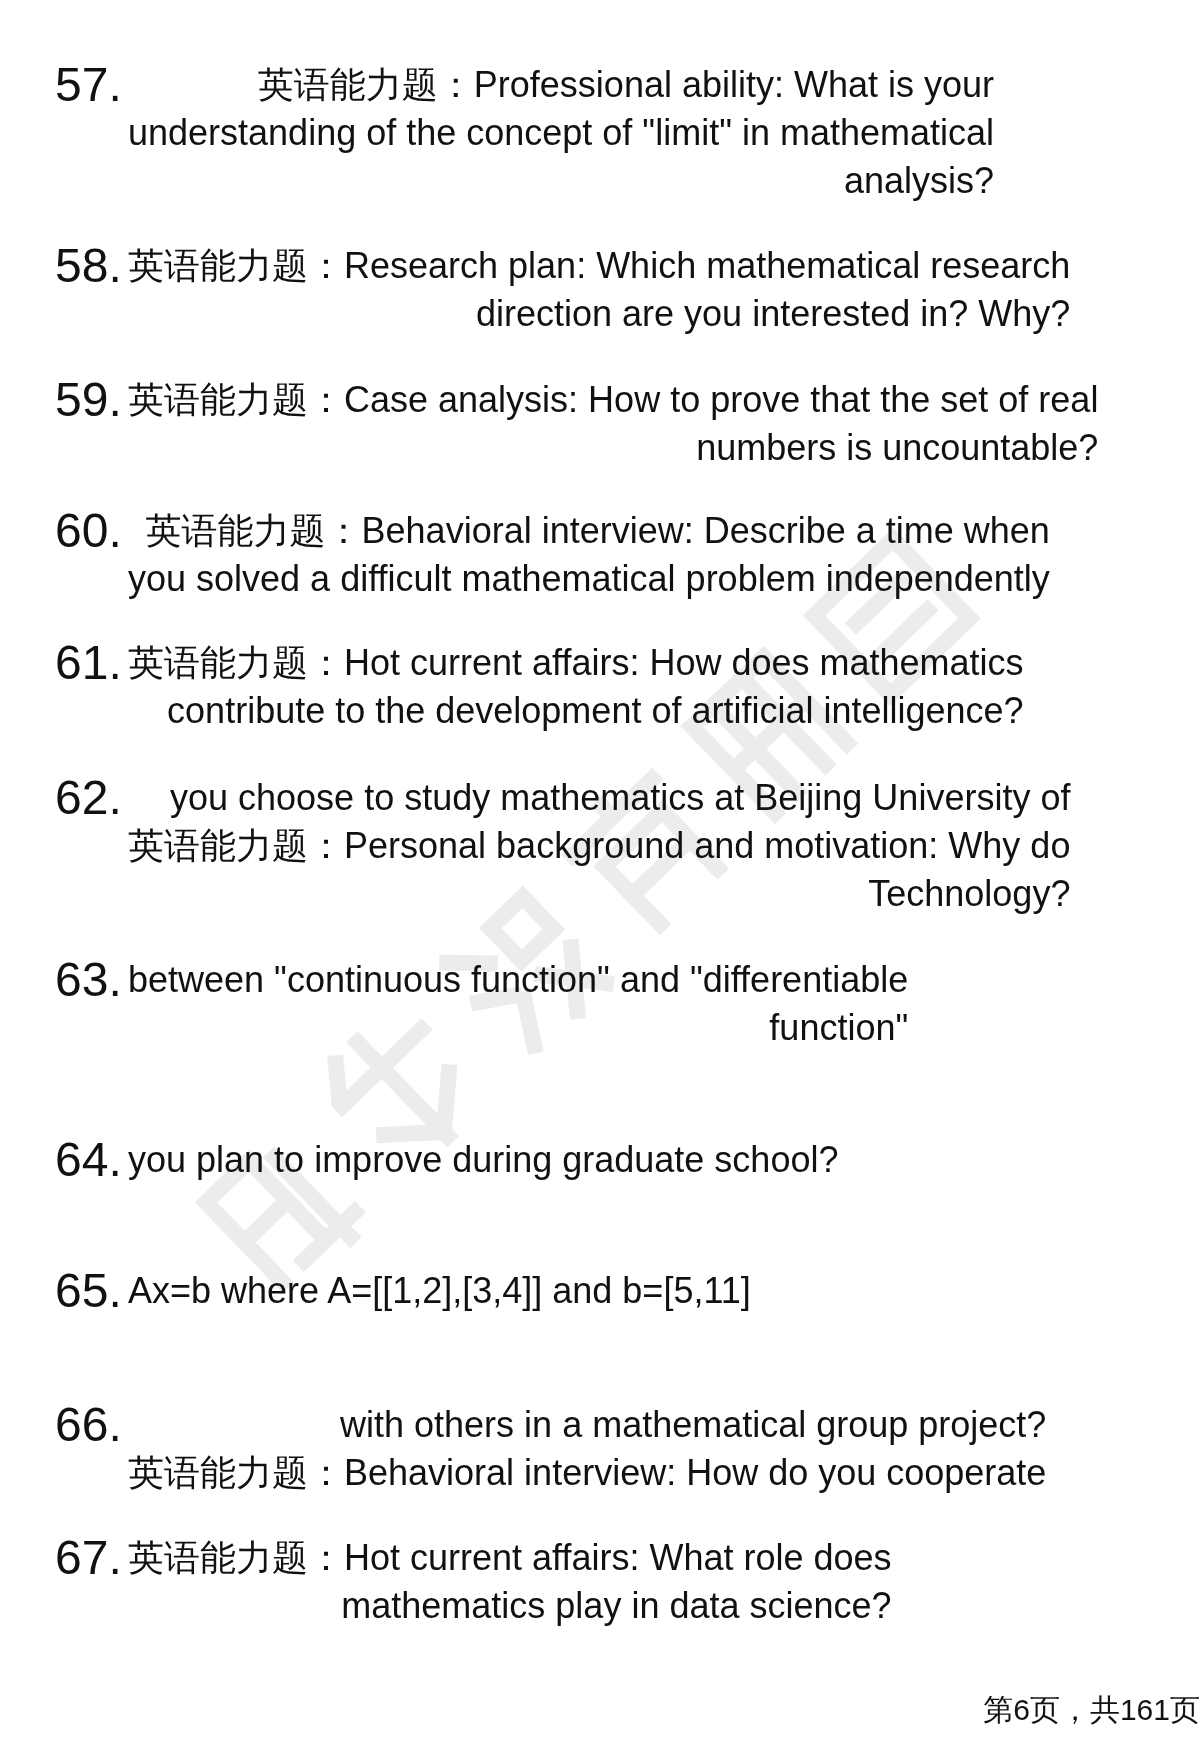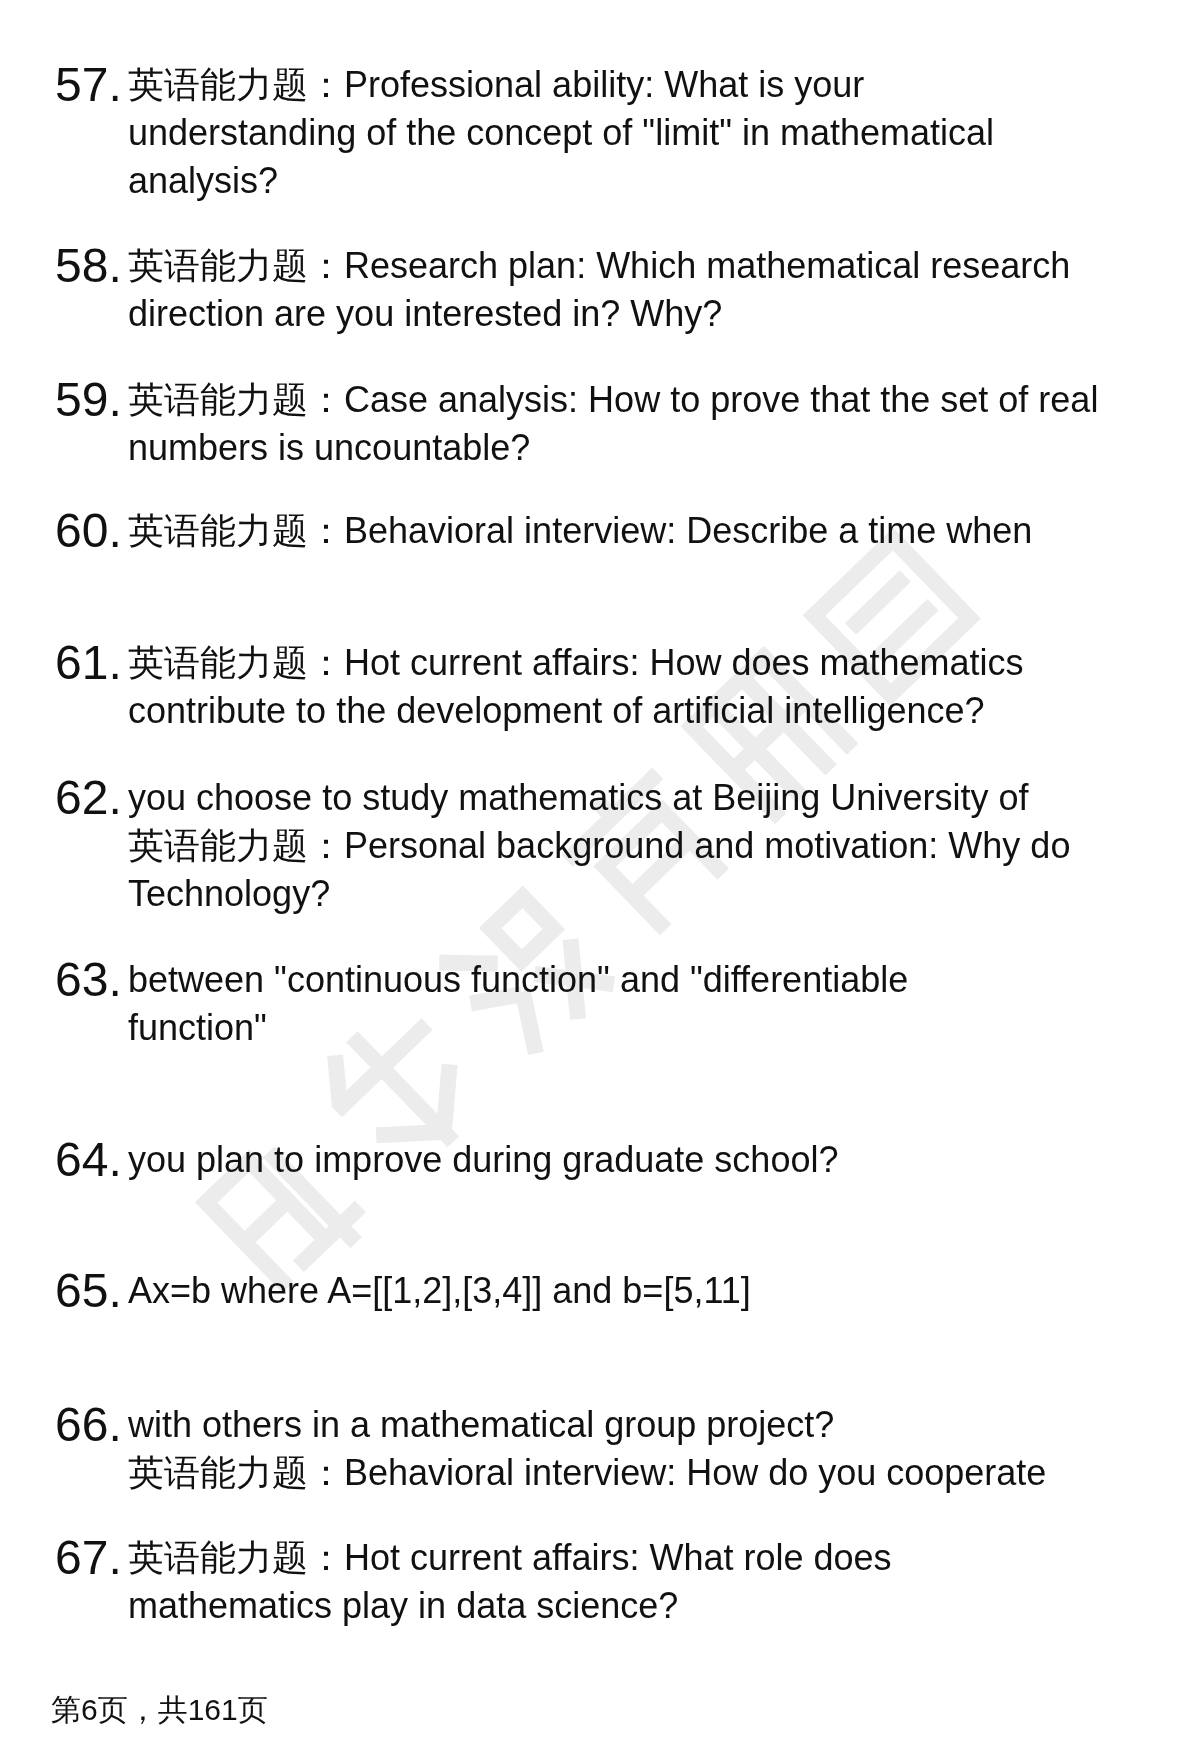--- a/index.html
+++ b/index.html
@@ -2,22 +2,22 @@
 <html><head>
 <meta charset="utf-8">
 <style>
   html, body { margin: 0; padding: 0; background: #ffffff; }
   body { width: 1200px; height: 1755px; position: relative; overflow: hidden;
          font-family: "Liberation Sans", "DejaVu Sans", sans-serif; color: #111111; }
   .watermark { position: absolute; left: 0; top: 0; width: 1200px; height: 1755px; pointer-events: none; }
   .question { position: absolute; left: 0; width: 1200px; }
   .q-num { position: absolute; left: 55px; top: 0; font-size: 48px; line-height: 48px; white-space: nowrap; }
   .q-body { position: absolute; left: 128px; top: 0; font-size: 36px; line-height: 48px; }
-  .q-line { display: block; white-space: nowrap; height: 48px; }
-  .footer { position: absolute; left: 0; width: 1200px; text-align: left; top: 1690px;
+  .q-line { display: block; white-space: nowrap; height: 48px; text-align: right; }
+  .footer { position: absolute; left: 0; width: 1200px; text-align: right; top: 1690px;
             font-size: 30px; line-height: 40px; padding-left: 51px; box-sizing: border-box; }
 </style>
 </head>
 <body>
 
 <svg class="watermark" viewBox="0 0 1200 1755" xmlns="http://www.w3.org/2000/svg">
   <g transform="translate(640 860) rotate(-44)" stroke="#ececec" stroke-width="16" fill="none" stroke-linecap="square">
 
     <g transform="translate(-500 0)">
       <path d="M-50 -55 L-50 55 M-50 -55 L10 -55 L10 55 M-50 0 L10 0 M-20 55 L50 55 M30 -40 L30 70"></path>
@@ -64,20 +64,21 @@
     <div class="q-body">
       <span class="q-line">英语能力题：Case analysis: How to prove that the set of real</span>
       <span class="q-line">numbers is uncountable?</span>
     </div>
   </div>
 
   <div class="question" style="top:507px;">
     <span class="q-num">60.</span>
     <div class="q-body">
       <span class="q-line">英语能力题：Behavioral interview: Describe a time when</span>
+      <span class="q-line">you solved a difficult mathematical problem independently</span>
     </div>
   </div>
 
   <div class="question" style="top:639px;">
     <span class="q-num">61.</span>
     <div class="q-body">
       <span class="q-line">英语能力题：Hot current affairs: How does mathematics</span>
       <span class="q-line">contribute to the development of artificial intelligence?</span>
     </div>
   </div>

